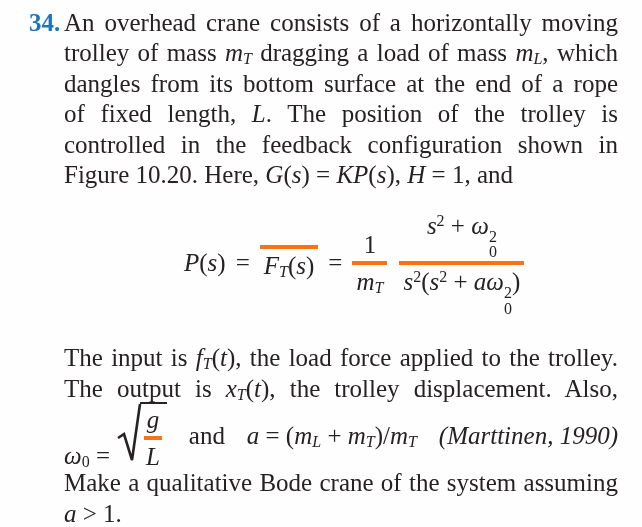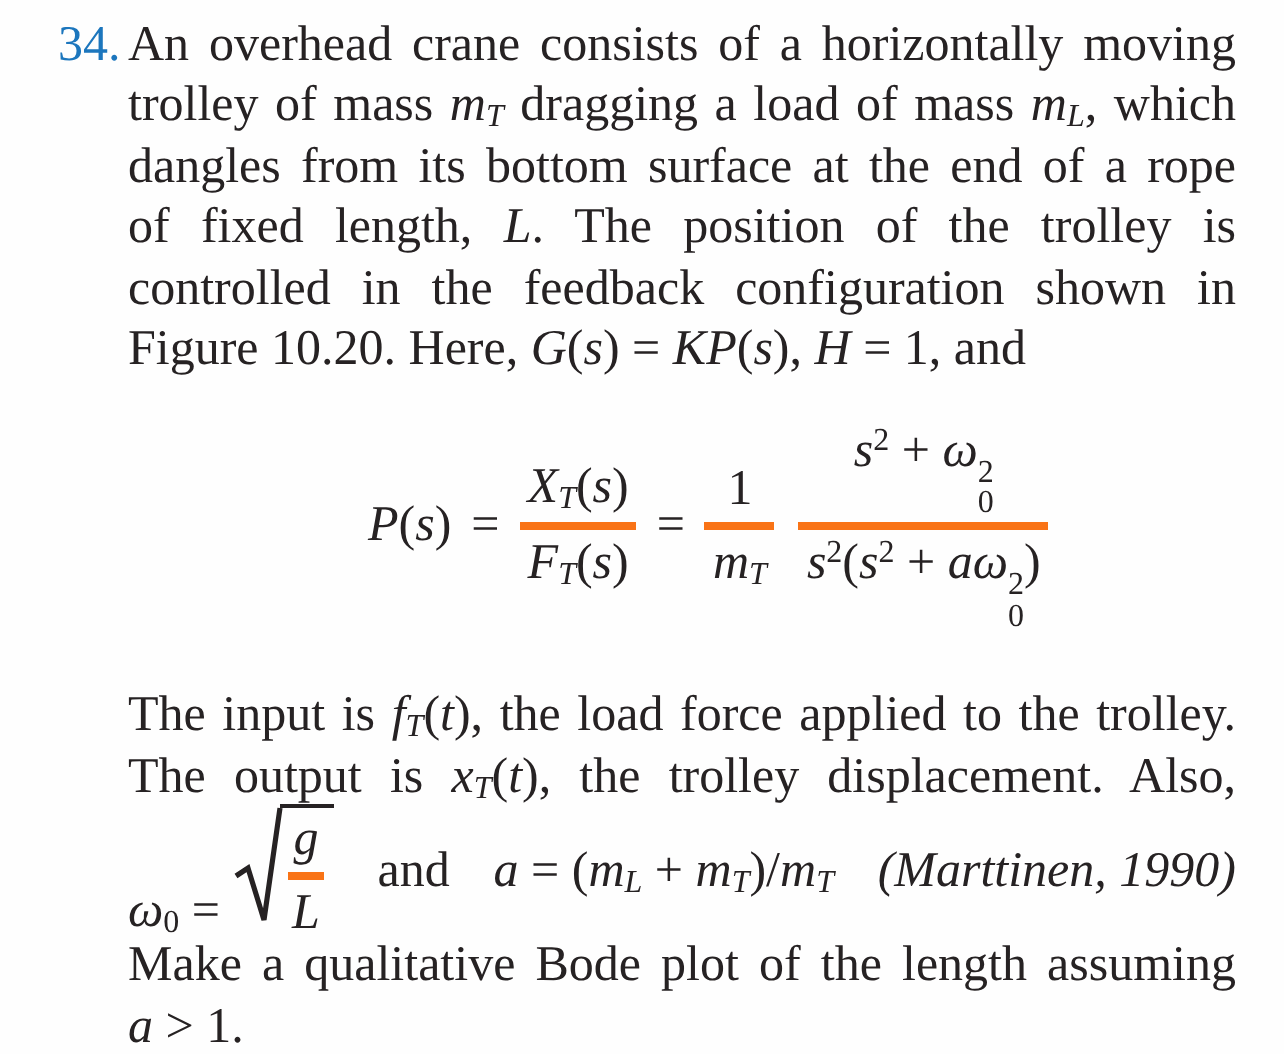--- a/index.html
+++ b/index.html
@@ -7,21 +7,21 @@
     width:642px;height:527px;overflow:hidden;
     background:#fefefe;
     color:#262223;
     font-family:"Liberation Serif","DejaVu Serif",serif;
     font-size:25px;
     position:relative;
   }
   .problem{position:relative;padding-top:8px;}
   .pnum{
     position:absolute;left:29px;top:8px;
-    font-weight:normal;line-height:30.4px;
+    font-weight:bold;line-height:30.4px;
   }
   .content{margin-left:64px;width:554px;}
   .para{margin:0;}
   .line{
     line-height:30.4px;height:30.4px;
     text-align:justify;text-align-last:justify;
     white-space:normal;
   }
   .line.unj{text-align-last:left;}
   
@@ -72,21 +72,20 @@
         <div class="line"><span>dangles from its bottom surface at the end of a rope</span></div>
         <div class="line"><span>of fixed length, </span><span class="i">L</span><span>. The position of the trolley is</span></div>
         <div class="line"><span>controlled in the feedback configuration shown in</span></div>
         <div class="line unj"><span>Figure 10.20. Here, </span><span class="i">G</span><span>(</span><span class="i">s</span><span>) = </span><span class="i">KP</span><span>(</span><span class="i">s</span><span>), </span><span class="i">H</span><span> = 1, and</span></div>
       </div>
 
     <div class="equation">
         <span class="eqtext"><span class="i">P</span><span>(</span><span class="i">s</span><span>)</span></span>
         <span class="eqtext rel">=</span>
         <span class="frac">
-          <span class="fnum"><span class="i">X</span><span class="sbi">T</span><span>(</span><span class="i">s</span><span>)</span></span>
           <span class="fden"><span class="i">F</span><span class="sbi">T</span><span>(</span><span class="i">s</span><span>)</span></span>
         </span>
         <span class="eqtext rel">=</span>
         <span class="frac">
           <span class="fnum"><span>1</span></span>
           <span class="fden"><span class="i">m</span><span class="sbi">T</span></span>
         </span>
         <span class="frac f3">
           <span class="fnum"><span class="i">s</span><span class="sup">2</span><span> + </span><span class="i">ω</span><span class="ss">
               <span>2</span>
@@ -116,18 +115,18 @@
               <span class="fden"><span class="i">L</span></span>
             </span>
           </span>
         </span>
         <span class="chunk"><span>and</span></span>
         <span class="chunk"><span class="i">a</span><span> = (</span><span class="i">m</span><span class="sbi">L</span><span> + </span><span class="i">m</span><span class="sbi">T</span><span>)/</span><span class="i">m</span><span class="sbi">T</span></span>
         <span class="chunk"><span class="i">(Marttinen, 1990)</span></span>
       </div>
 
     <div class="para">
-        <div class="line"><span>Make a qualitative Bode plot of the length assuming</span></div>
+        <div class="line"><span>Make a qualitative Bode crane of the system assuming</span></div>
         <div class="line unj"><span class="i">a</span><span> &gt; 1.</span></div>
       </div>
 
   </div>
 </div>
 
 </body></html>

